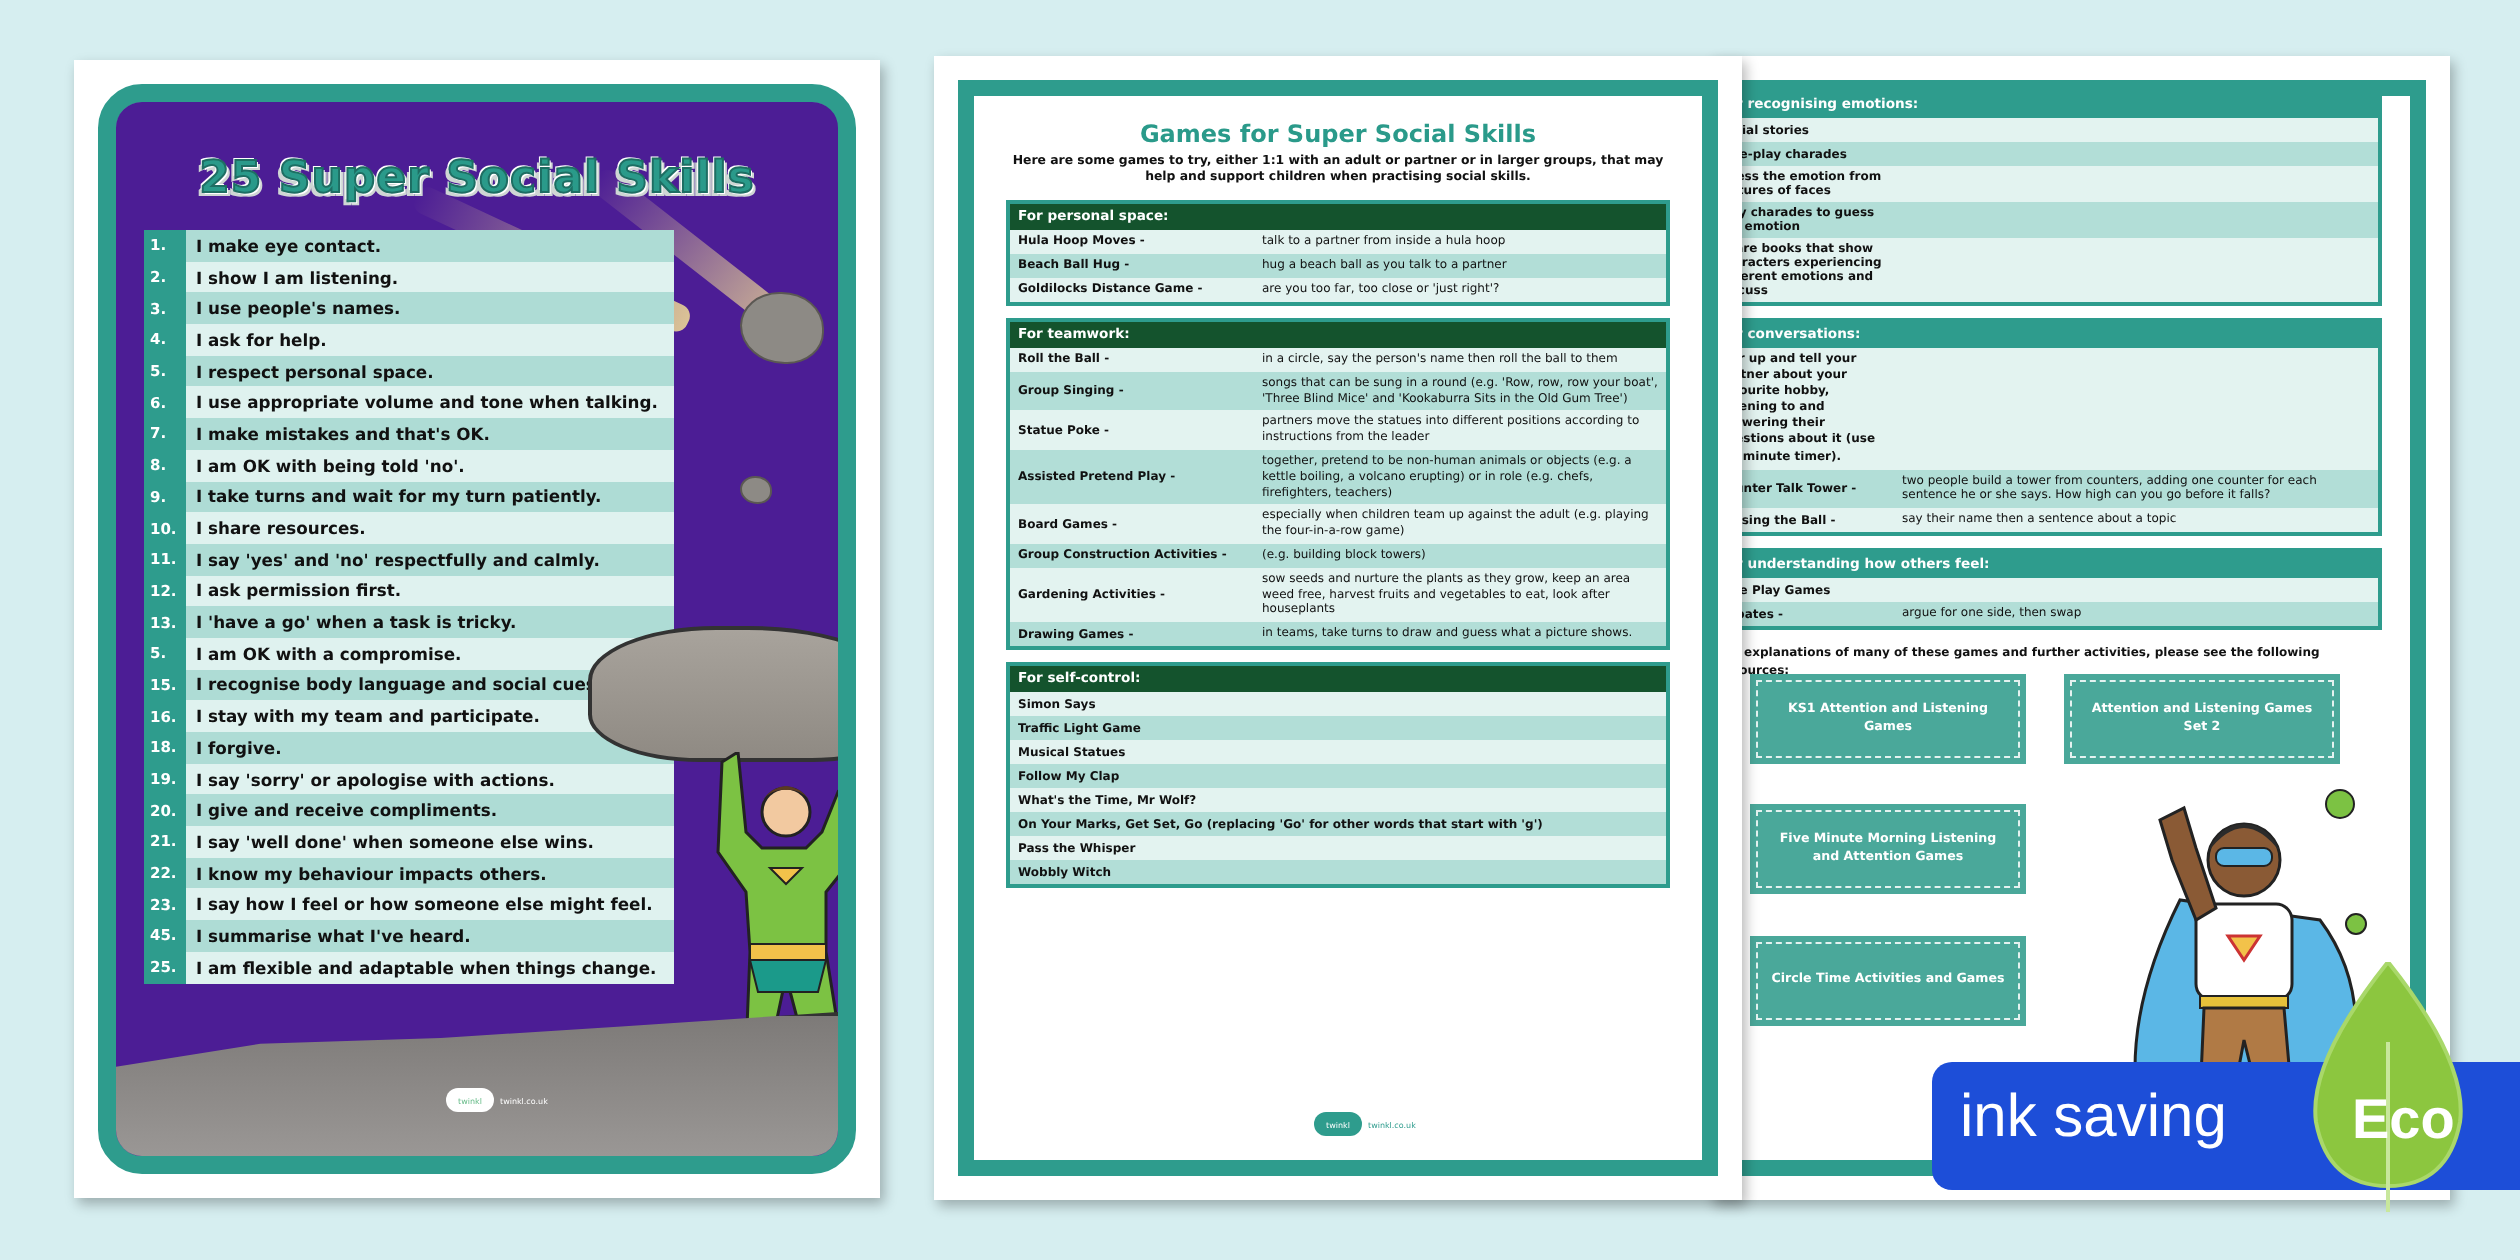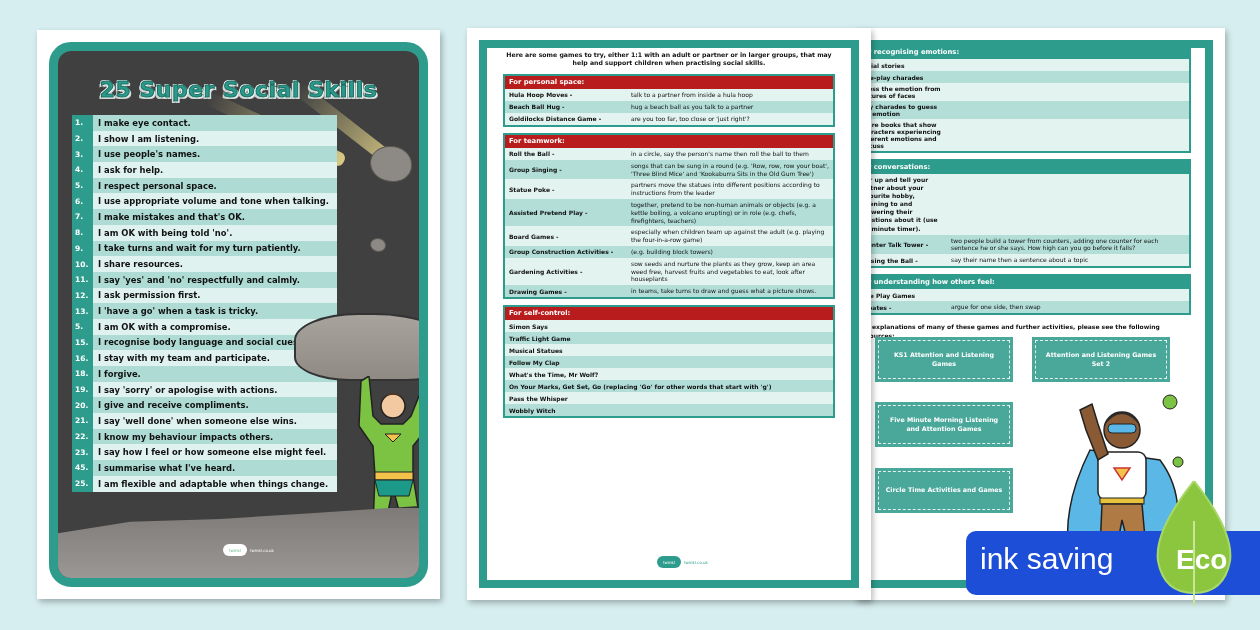--- a/index.html
+++ b/index.html
@@ -5,21 +5,21 @@
   * { box-sizing: border-box; margin: 0; padding: 0; }
   html, body { width: 1260px; height: 630px; overflow: hidden; }
   body { background: #d6eef0; font-family: "DejaVu Sans", sans-serif; position: relative; }
 
   .sheet { position: absolute; background: #fff; box-shadow: 2px 3px 6px rgba(0,0,0,0.28); }
 
   
   #poster { left: 37px; top: 30px; width: 403px; height: 569px; }
   #poster .frame {
     position: absolute; left: 12px; top: 12px; width: 379px; height: 545px;
-    border: 9px solid #2e9c8d; border-radius: 22px; overflow: hidden; background: #404040;
+    border: 9px solid #2e9c8d; border-radius: 22px; overflow: hidden; background: #4c1d95;
   }
   #poster .frame:before {
     content: ""; position: absolute; inset: -9px; border-radius: 22px; pointer-events: none;
     border: 9px solid transparent;
     background: repeating-linear-gradient(90deg, rgba(255,255,255,0.18) 0 28px, transparent 28px 56px) border-box;
     -webkit-mask: linear-gradient(#000 0 0) padding-box, linear-gradient(#000 0 0);
     -webkit-mask-composite: xor; mask-composite: exclude;
   }
   .poster-title {
     position: absolute; left: 0; right: 0; top: 26px; text-align: center;
@@ -58,21 +58,21 @@
 
   
   #games { left: 467px; top: 28px; width: 404px; height: 572px; z-index: 2; }
   #games .frame {
     position: absolute; left: 12px; top: 12px; width: 380px; height: 548px;
     border: 8px solid #2e9c8d; background: #fff;
   }
   .g-title { text-align: center; color: #2a9a8a; font-weight: bold; font-size: 12px; margin-top: 12px; }
   .g-intro { text-align: center; font-size: 6.2px; font-weight: bold; color: #111; line-height: 1.35; margin: 3px 14px 6px; }
   .gtable { margin: 0 16px 6px; border: 2px solid #2e9c8d; }
-  .gtable .hdr { background: #b91c1c; color: #fff; font-size: 6.8px; font-weight: bold; padding: 2px 4px; height: 13px; }
+  .gtable .hdr { background: #14532d; color: #fff; font-size: 6.8px; font-weight: bold; padding: 2px 4px; height: 13px; }
   .grow { display: flex; font-size: 6px; font-weight: bold; color: #111; align-items: center; min-height: 12px; }
   .grow:nth-child(even) { background: #b2ded7; }
   .grow:nth-child(odd) { background: #e3f3f0; }
   .grow .gn { width: 122px; padding: 2px 4px; }
   .grow .gd { flex: 1; padding: 2px 4px; line-height: 1.3; font-weight: normal; }
   .grow.single .gn { width: auto; }
   .mid-logo { position: absolute; left: 170px; bottom: 12px; display: flex; align-items: center; gap: 3px; }
   .mid-logo .logo-blob { background: #2e9c8d; color: #fff; }
   .mid-logo .logo-tag { color: #2e9c8d; }
 
@@ -301,20 +301,21 @@
     <path d="M54 36 Q72 12 90 36 Q84 22 72 22 Q60 22 54 36 Z" fill="#2b2b2b"></path>
     <rect x="58" y="34" width="28" height="9" rx="4" fill="#5bb7e6" stroke="#222" stroke-width="1"></rect>
     <path d="M48 70 L36 40 L30 20 L42 14 L48 34 L58 64 Z" fill="#8a5a35" stroke="#222" stroke-width="1.5"></path>
     <circle cx="120" cy="12" r="7" fill="#7cc243" stroke="#222" stroke-width="1"></circle>
     <circle cx="128" cy="72" r="5" fill="#7cc243" stroke="#222" stroke-width="1"></circle>
   </svg>
 </div>
 
 <div class="sheet" id="games">
   <div class="frame">
+    <div class="g-title">Games for Super Social Skills</div>
     <div class="g-intro">Here are some games to try, either 1:1 with an adult or partner or in larger groups, that may help and support children when practising social skills.</div>
 
     <div class="gtable">
       <div class="hdr">For personal space:</div>
       <div>
         <div class="grow">
             <span class="gn">Hula Hoop Moves -</span>
             <span class="gd">talk to a partner from inside a hula hoop</span>
           </div>
         <div class="grow">

